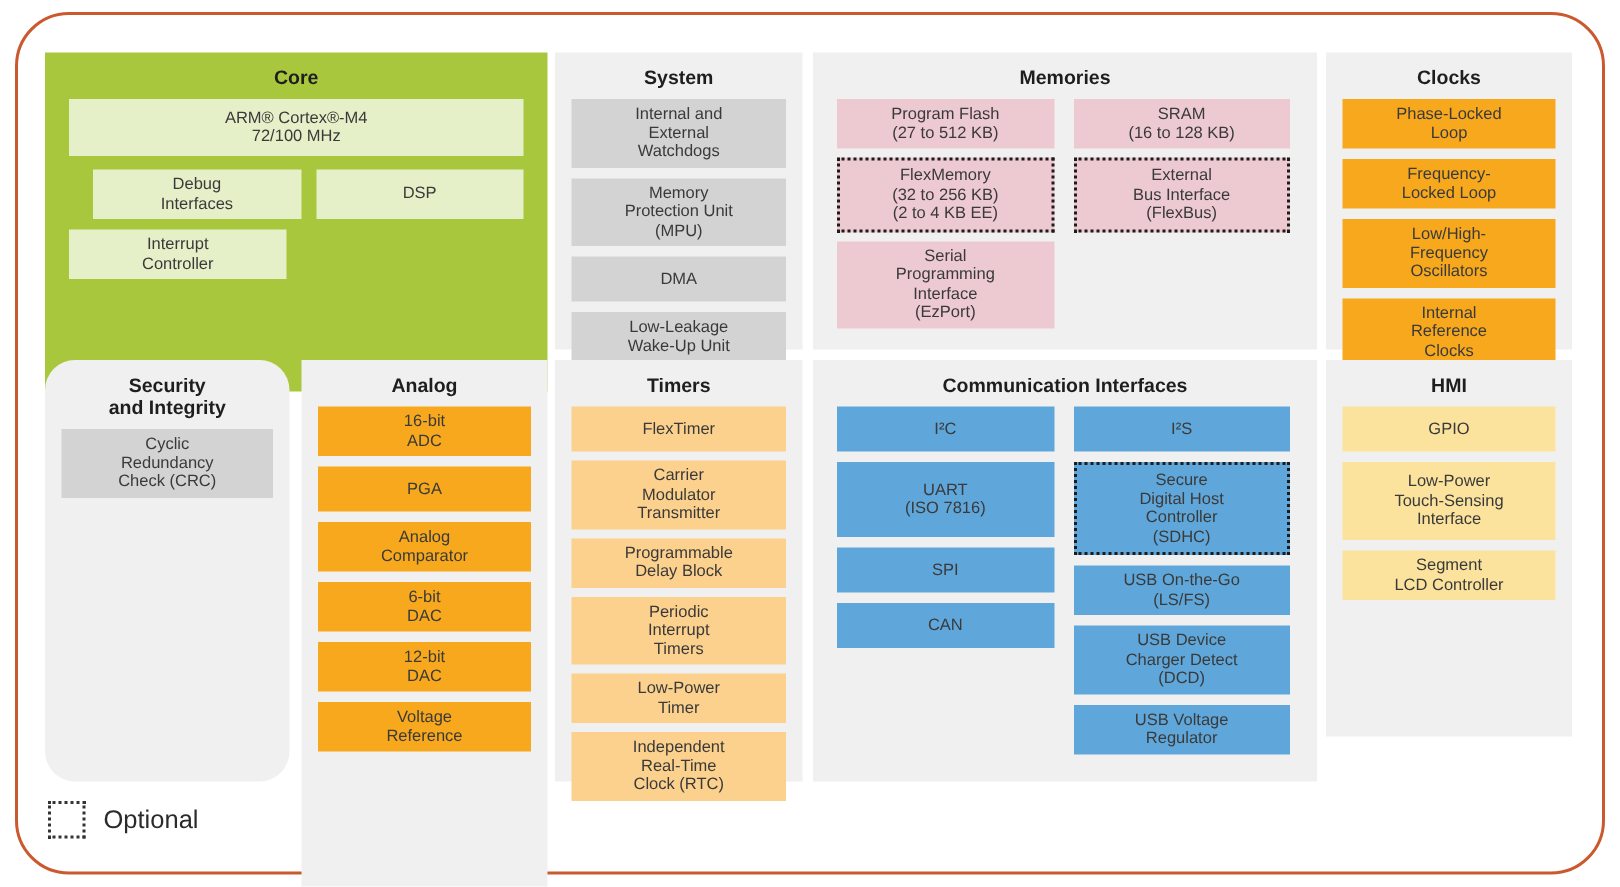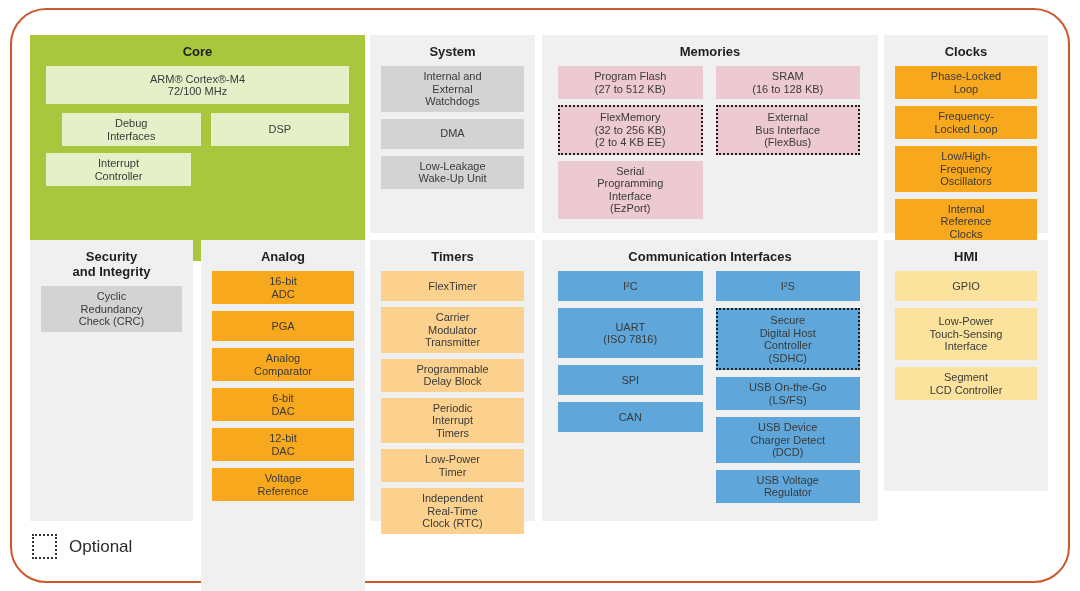--- a/index.html
+++ b/index.html
@@ -63,20 +63,23 @@
   <div class="block c-lgreen core-half">Interrupt
 Controller</div>
 </div>
 
 <div class="panel" style="left:370px;top:35px;width:165px;height:198px;">
   <div class="ptitle">System</div>
   <div class="col">
     <div class="block c-gray">Internal and
 External
 Watchdogs</div>
+    <div class="block c-gray">Memory
+Protection Unit
+(MPU)</div>
     <div class="block c-gray">DMA</div>
     <div class="block c-gray">Low-Leakage
 Wake-Up Unit</div>
   </div>
 </div>
 
 <div class="panel" style="left:542px;top:35px;width:336px;height:198px;">
   <div class="ptitle">Memories</div>
   <div class="twocol">
     <div class="col tight">
@@ -109,21 +112,21 @@
 Locked Loop</div>
     <div class="block c-orange">Low/High-
 Frequency
 Oscillators</div>
     <div class="block c-orange">Internal
 Reference
 Clocks</div>
   </div>
 </div>
 
-<div class="panel" style="left:30px;top:240px;width:163px;height:281px;">
+<div class="panel" style="left:30px;top:240px;width:163px;height:281px;border-radius:20px;">
   <div class="ptitle">Security
 and Integrity</div>
   <div class="col">
     <div class="block c-gray">Cyclic
 Redundancy
 Check (CRC)</div>
   </div>
 </div>
 
 <div class="panel" style="left:201px;top:240px;width:164px;height:360px;">

